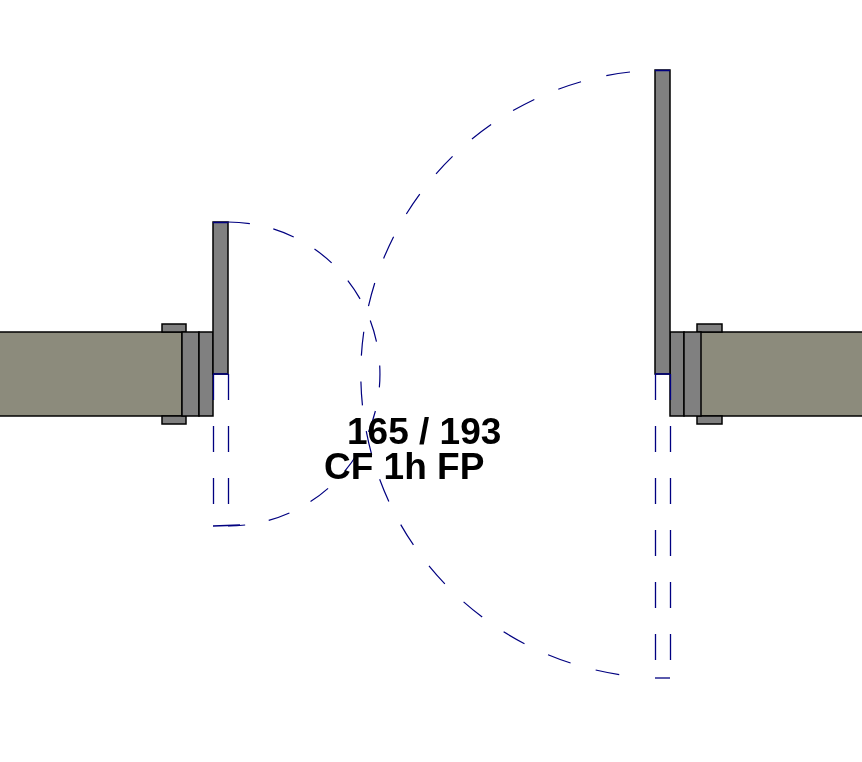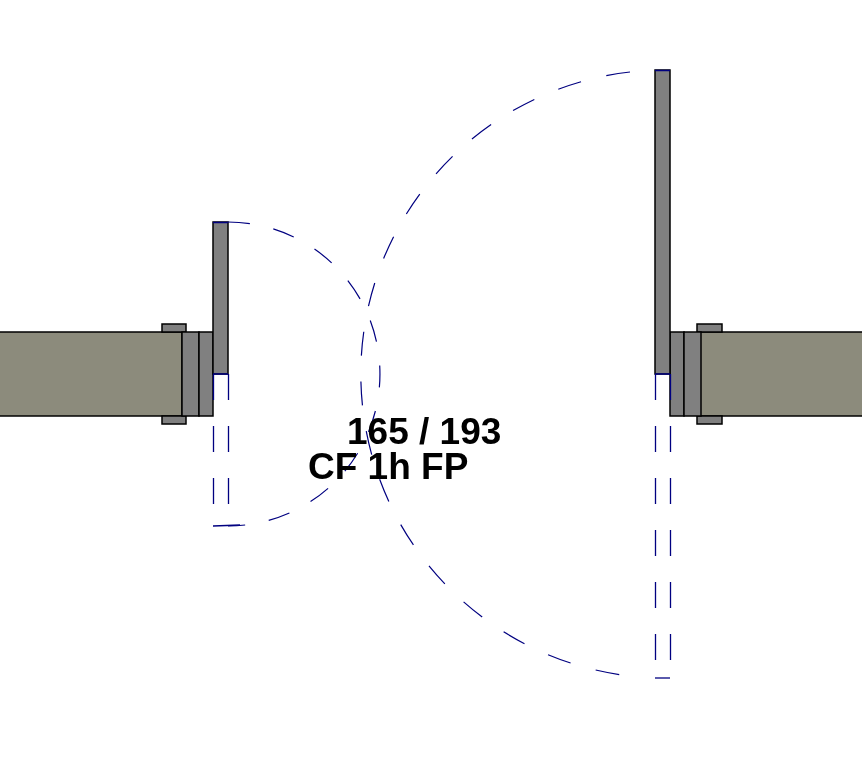--- a/index.html
+++ b/index.html
@@ -7,21 +7,21 @@
     #canvas { position: absolute; left: 0; top: 0; width: 862px; height: 762px; }
     .tag-text {
       position: absolute;
       font-family: "Liberation Sans", sans-serif;
       font-weight: bold;
       color: #000000;
       white-space: nowrap;
       line-height: 1;
     }
     #tag-line1 { left: 347px; top: 413px; font-size: 37px; }
-    #tag-line2 { left: 308px; top: 448px; font-size: 37px; }
+    #tag-line2 { left: 324px; top: 448px; font-size: 37px; }
   </style>
 </head>
 <body>
 
 <svg id="canvas" width="862" height="762" viewBox="0 0 862 762" xmlns="http://www.w3.org/2000/svg">
 
   <g>
     <rect x="-2" y="332" width="184" height="84" fill="#8c8b7c" stroke="#000" stroke-width="1.5"></rect>
 
     <rect x="162" y="324" width="24" height="8" fill="#808080" stroke="#000" stroke-width="1.5"></rect>

